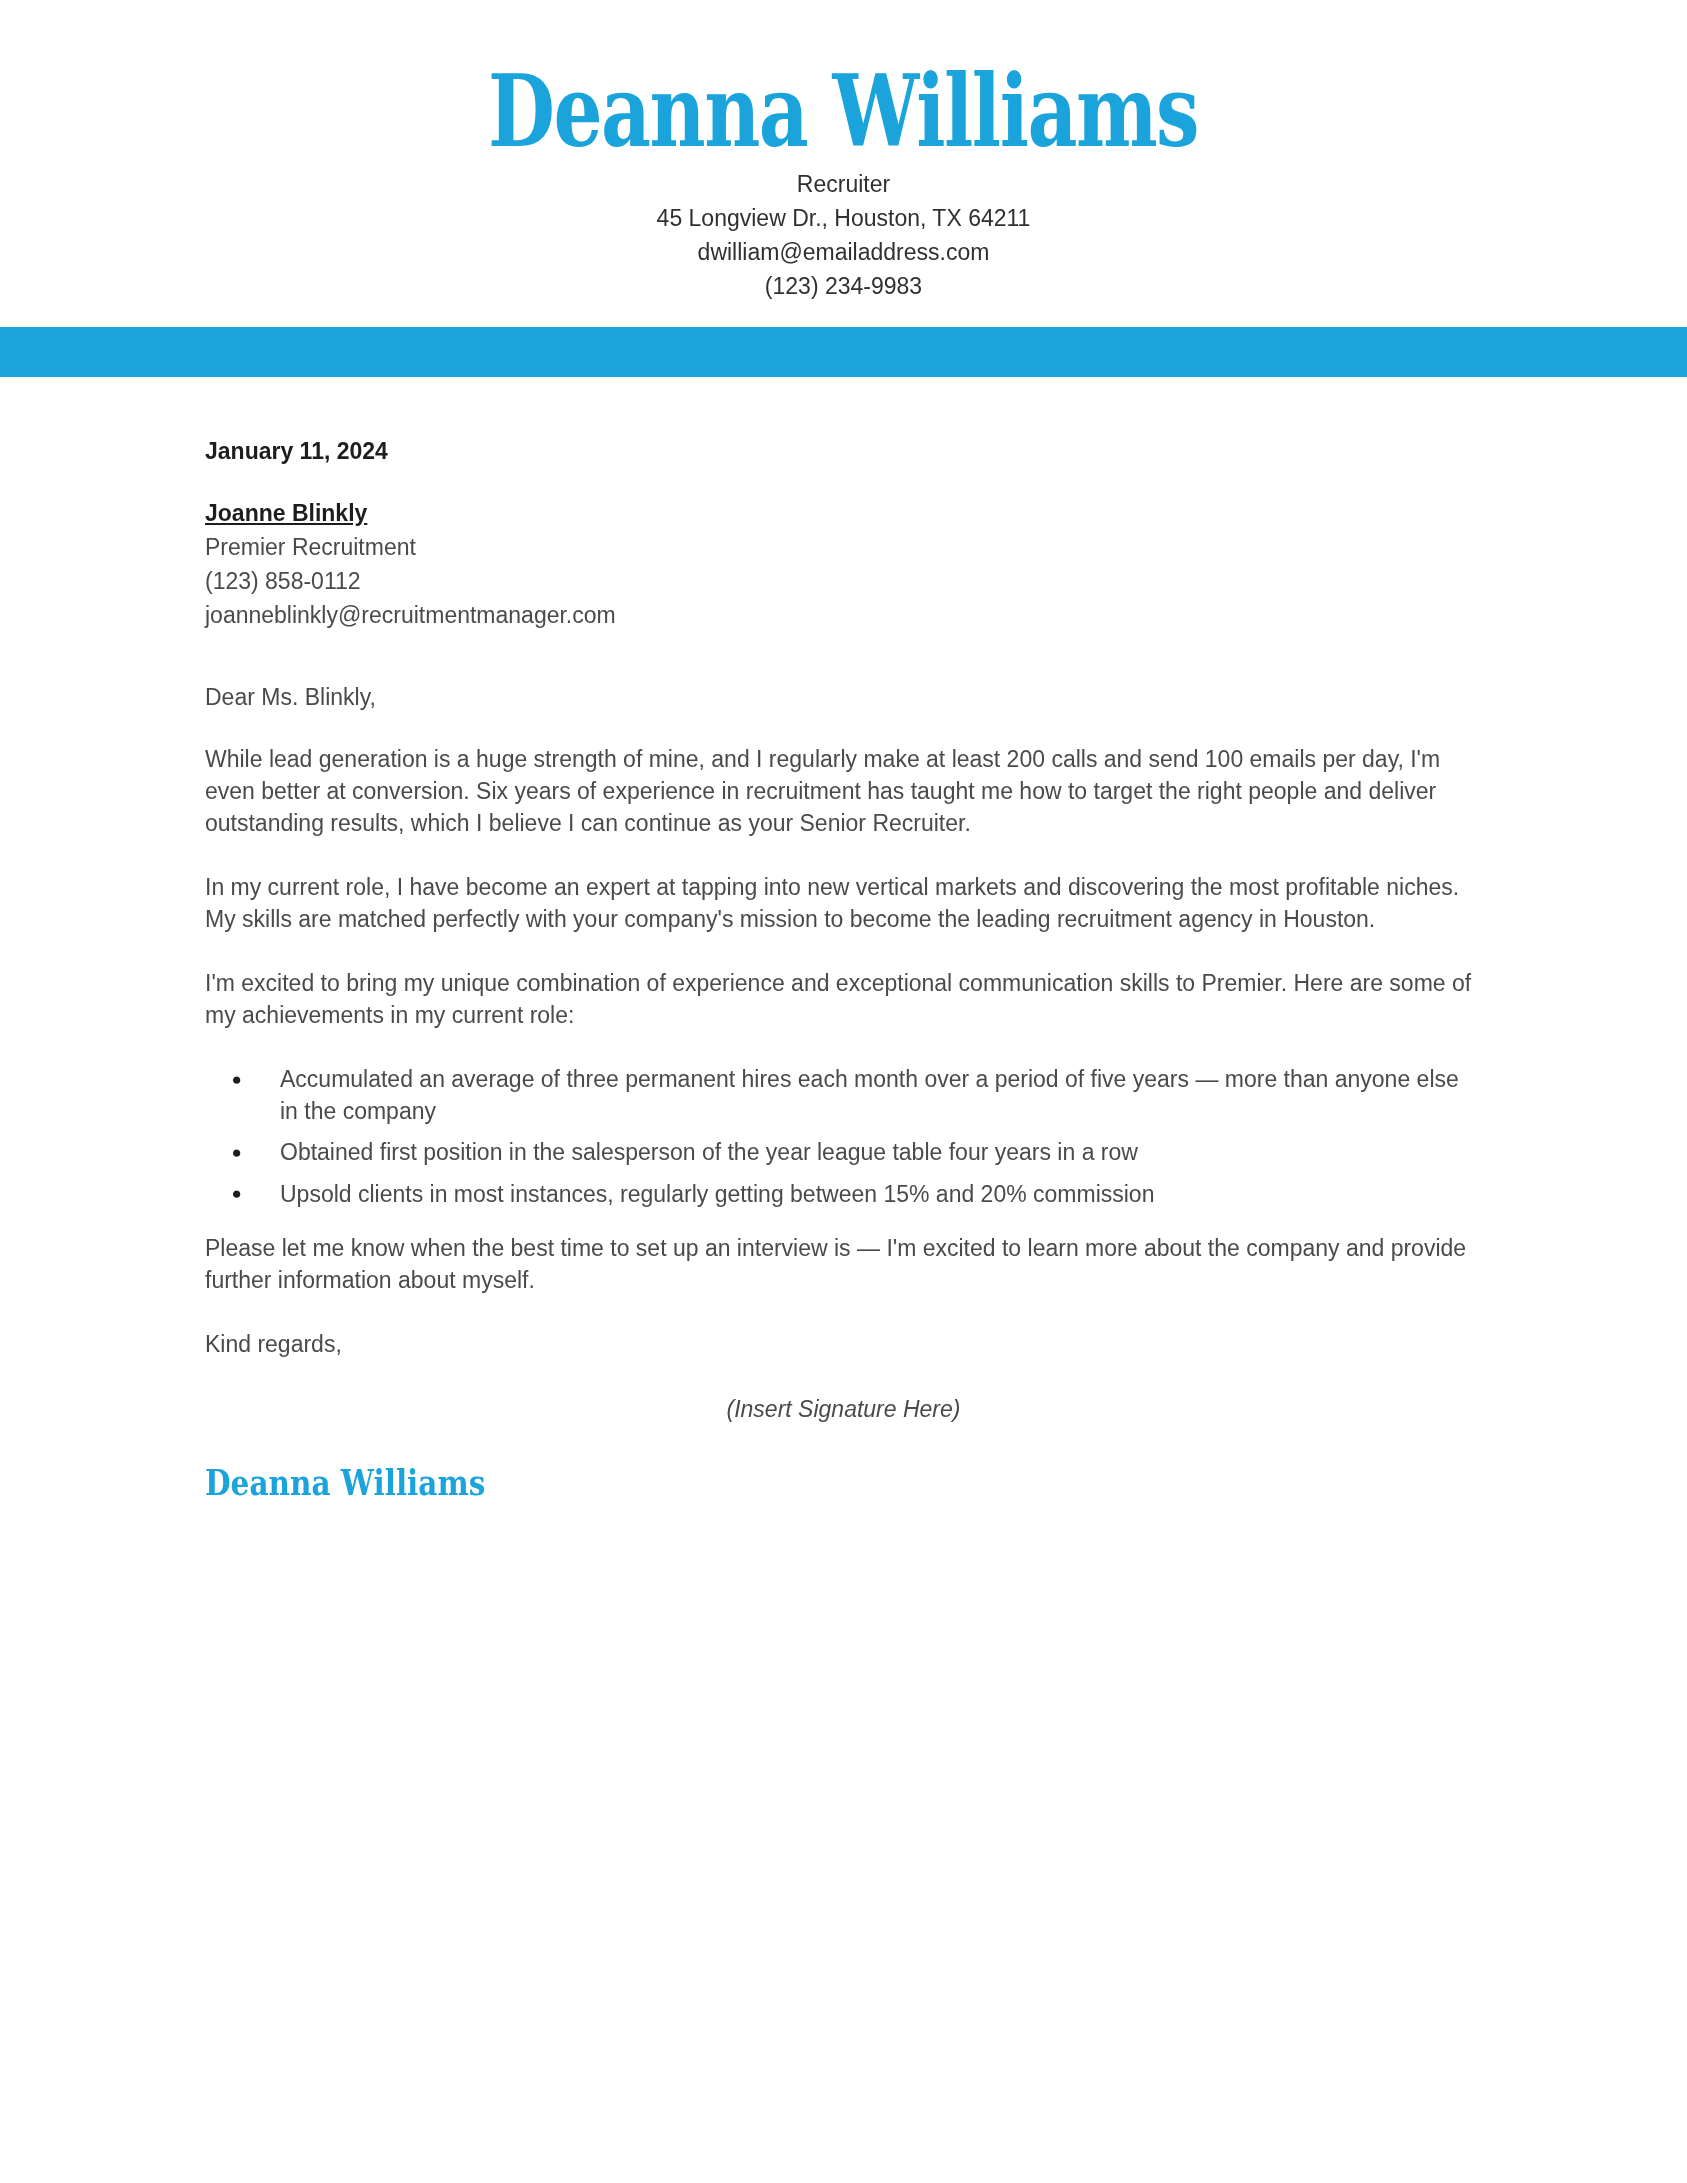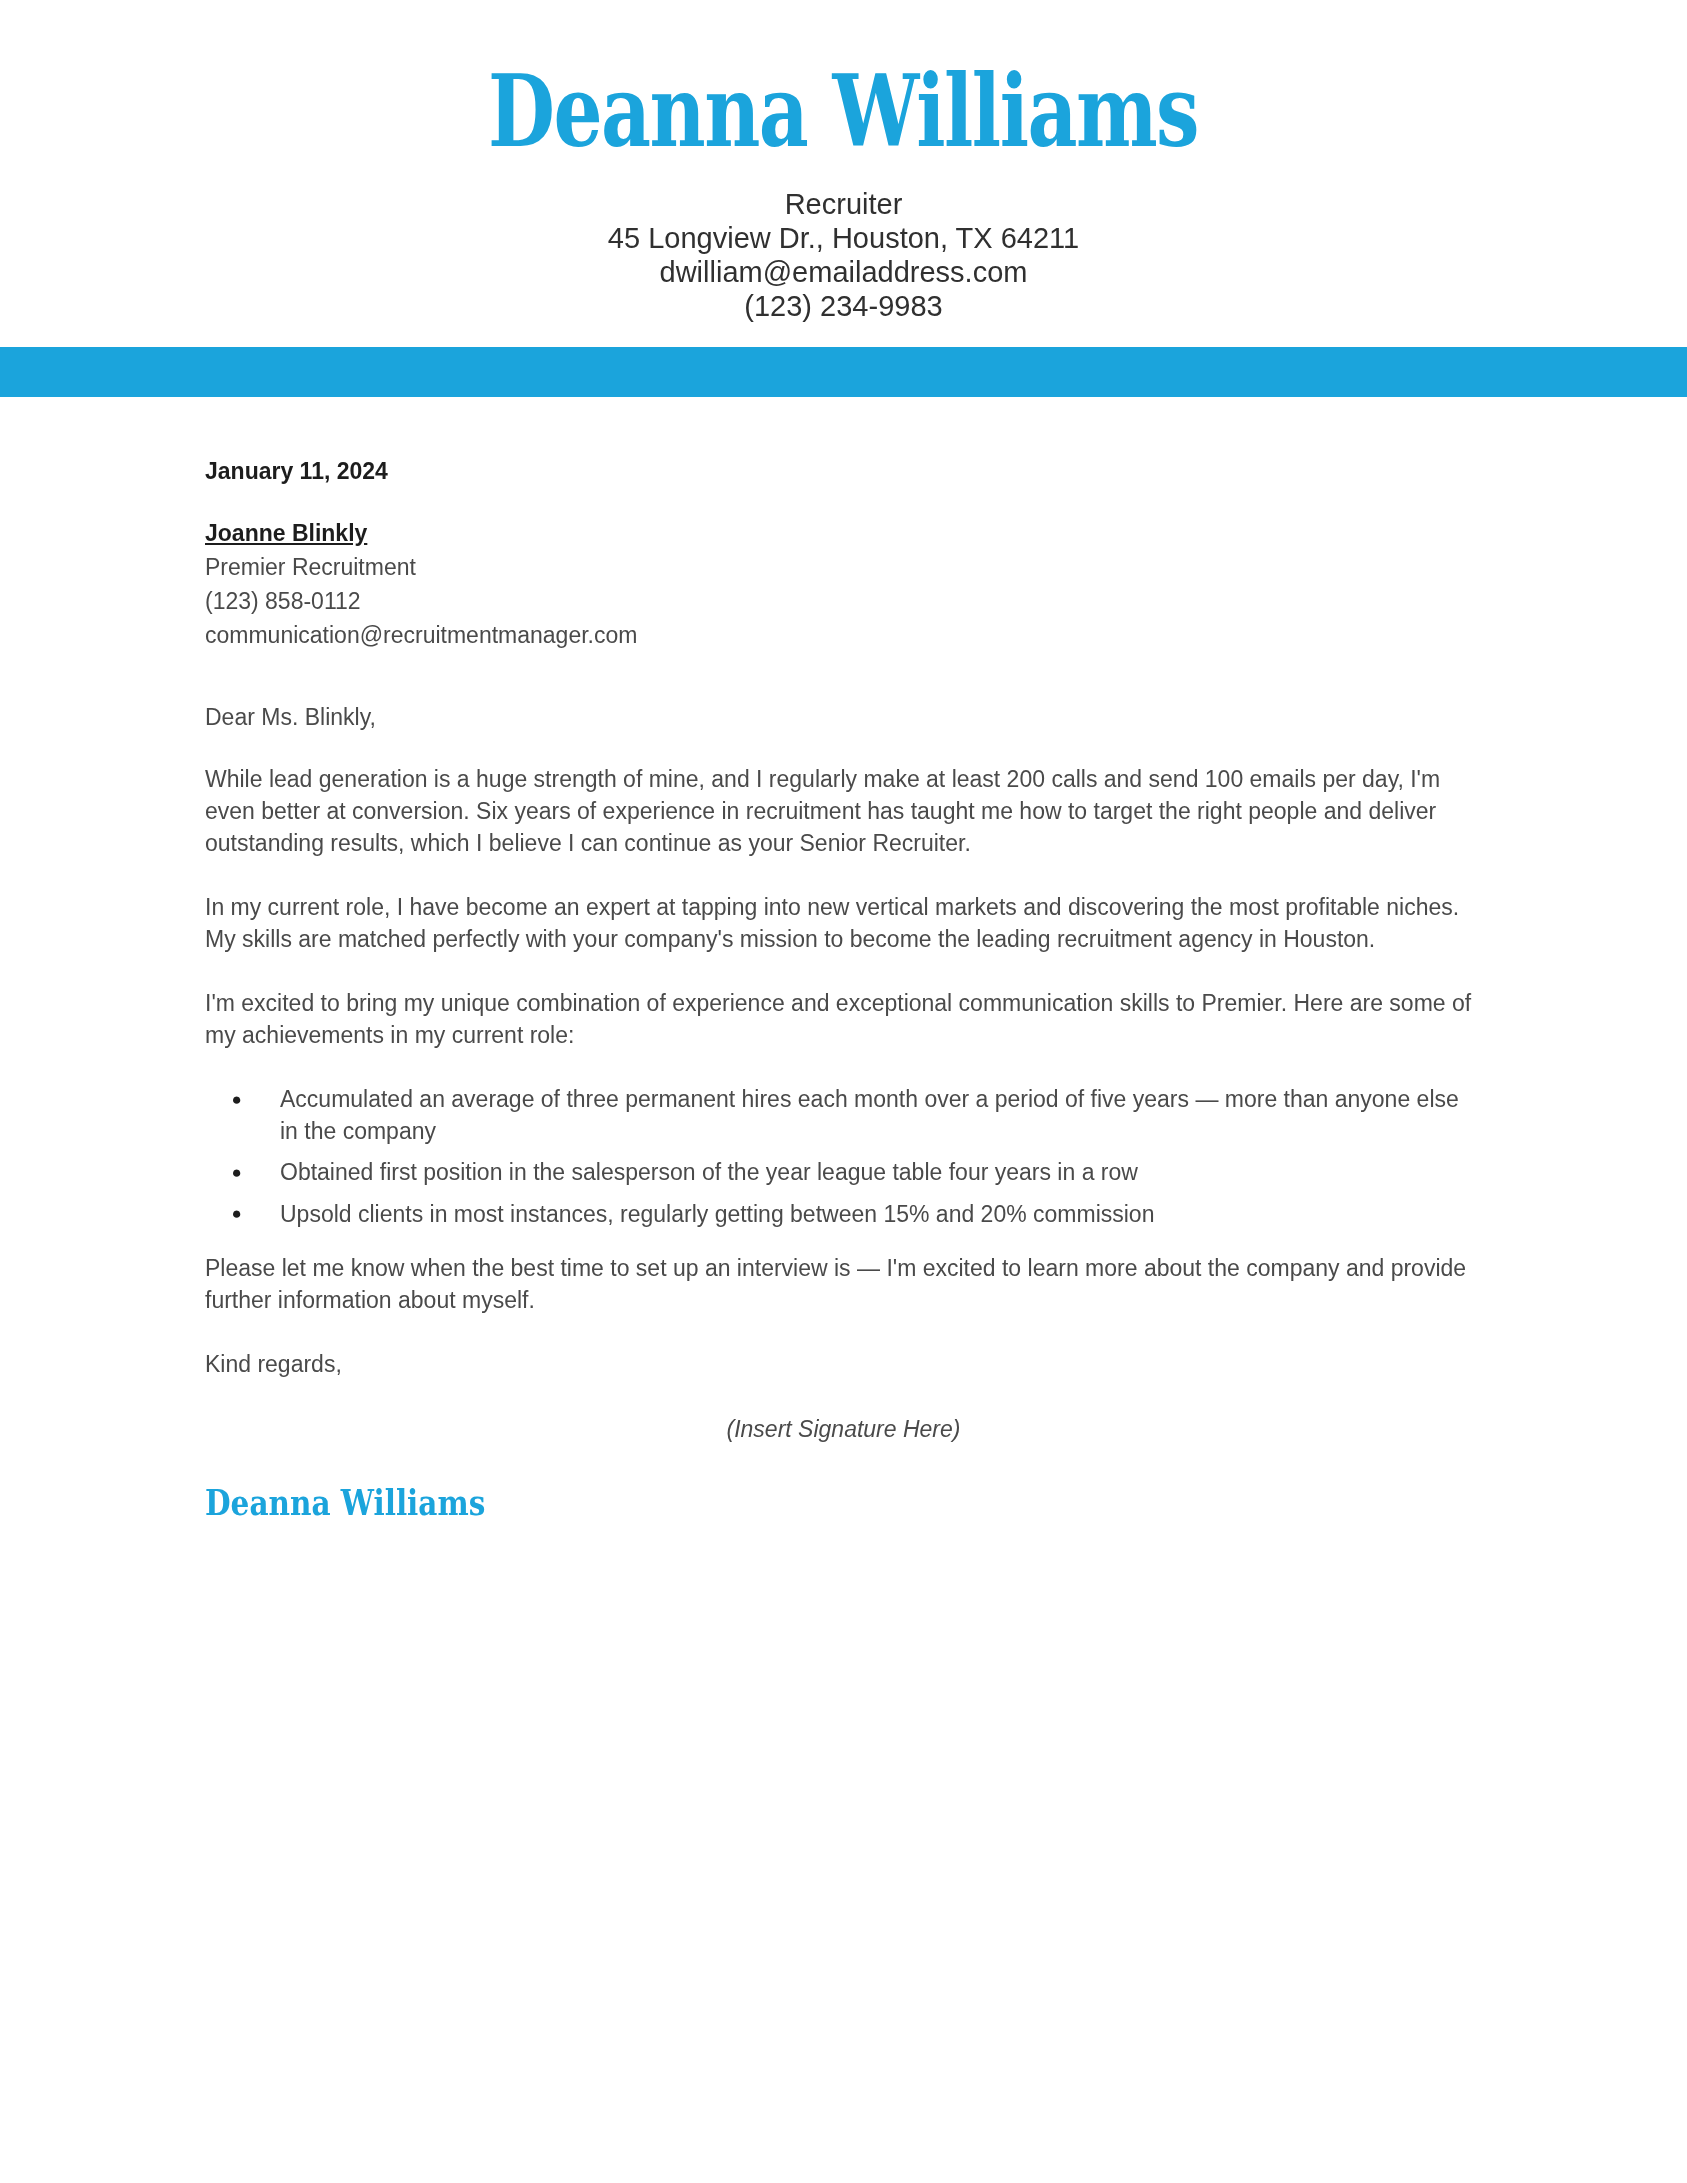--- a/index.html
+++ b/index.html
@@ -28,22 +28,22 @@
     letter-spacing: -2px;
     white-space: nowrap;
   }
   .candidate-name .squeeze {
     display: inline-block;
     transform: scaleX(0.78);
     transform-origin: 50% 50%;
   }
 
   .contact-block {
-    margin-top: 25px;
-    font-size: 29px;
+    margin-top: 5px;
+    font-size: 23px;
     line-height: 34px;
     color: #303030;
   }
 
   
   .accent-bar {
     margin-top: 24px;
     width: 100%;
     height: 50px;
     background: #1BA4DC;
@@ -129,21 +129,21 @@
   <div class="accent-bar"></div>
 
   <div class="letter-body">
 
     <p class="date-line">January 11, 2024</p>
 
     <div class="recipient-block">
       <div class="recipient-name">Joanne Blinkly</div>
       <div>Premier Recruitment</div>
       <div>(123) 858-0112</div>
-      <div>communication@recruitmentmanager.com</div>
+      <div>joanneblinkly@recruitmentmanager.com</div>
     </div>
 
     <p class="salutation">Dear Ms. Blinkly,</p>
 
     <p class="para">While lead generation is a huge strength of mine, and I regularly make at least 200 calls and send 100 emails per day, I'm even better at conversion. Six years of experience in recruitment has taught me how to target the right people and deliver outstanding results, which I believe I can continue as your Senior Recruiter.</p>
     <p class="para">In my current role, I have become an expert at tapping into new vertical markets and discovering the most profitable niches. My skills are matched perfectly with your company's mission to become the leading recruitment agency in Houston.</p>
     <p class="para">I'm excited to bring my unique combination of experience and exceptional communication skills to Premier. Here are some of my achievements in my current role:</p>
 
     <ul class="achievements">
       <li>Accumulated an average of three permanent hires each month over a period of five years — more than anyone else in the company</li>

